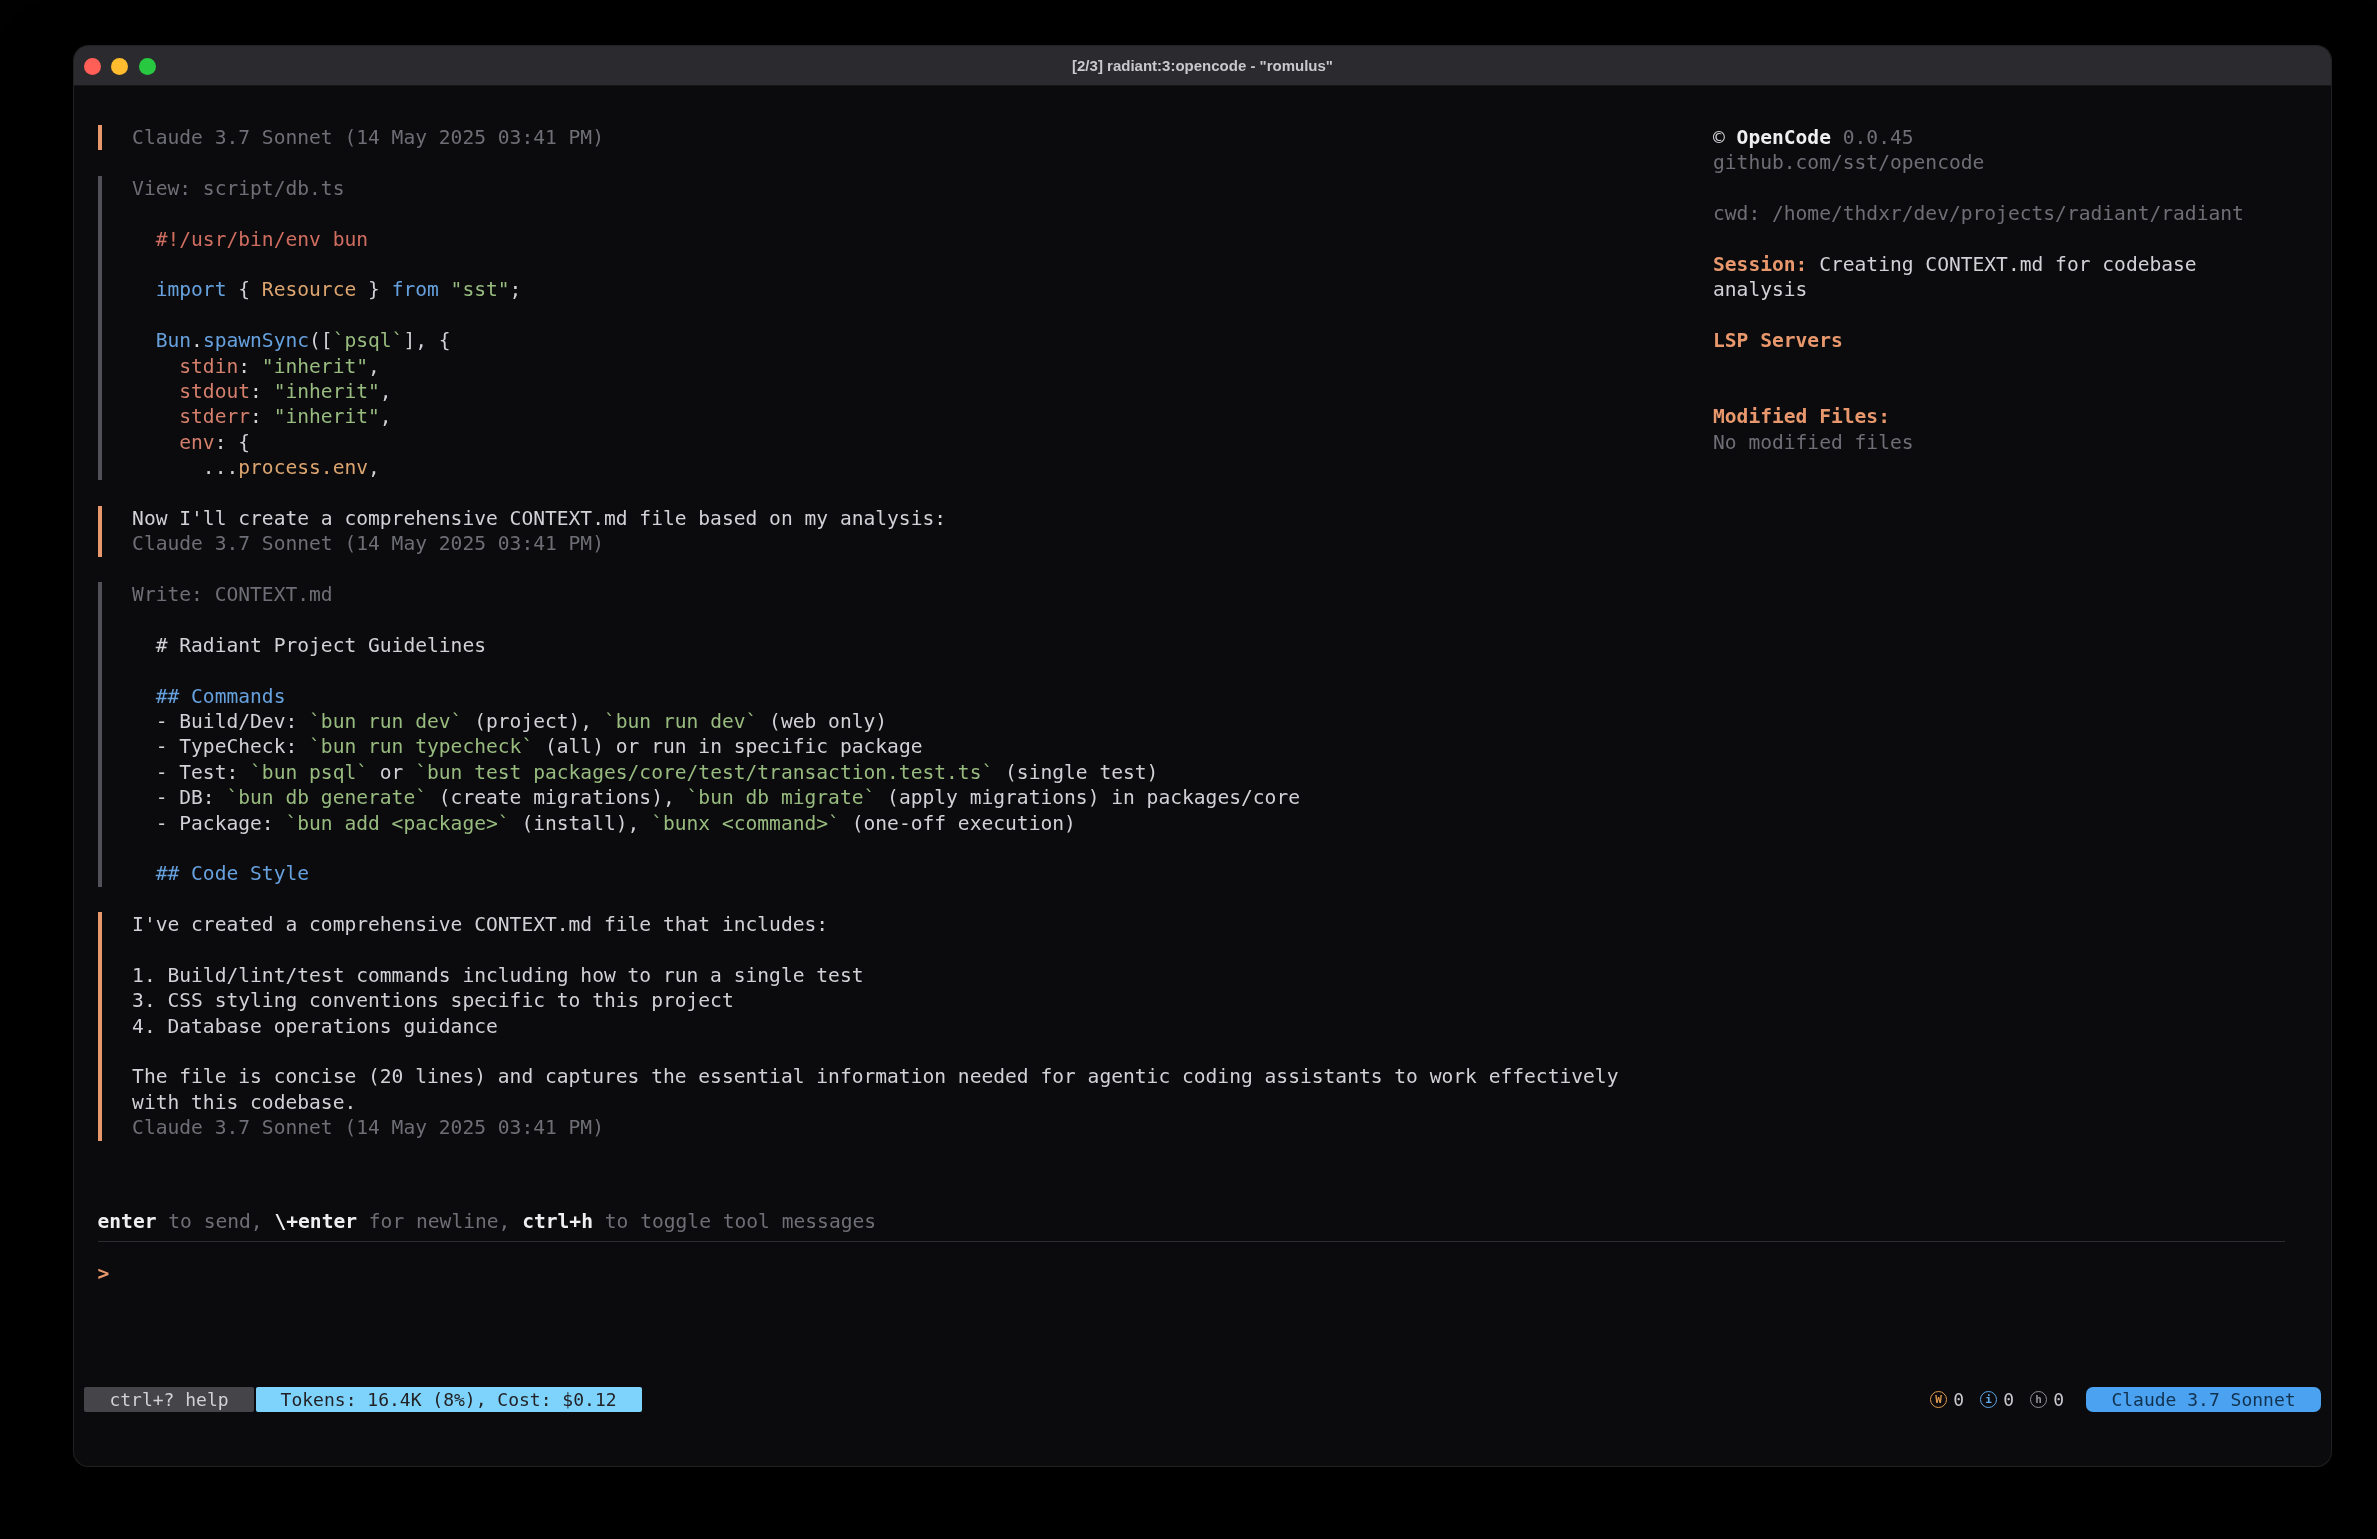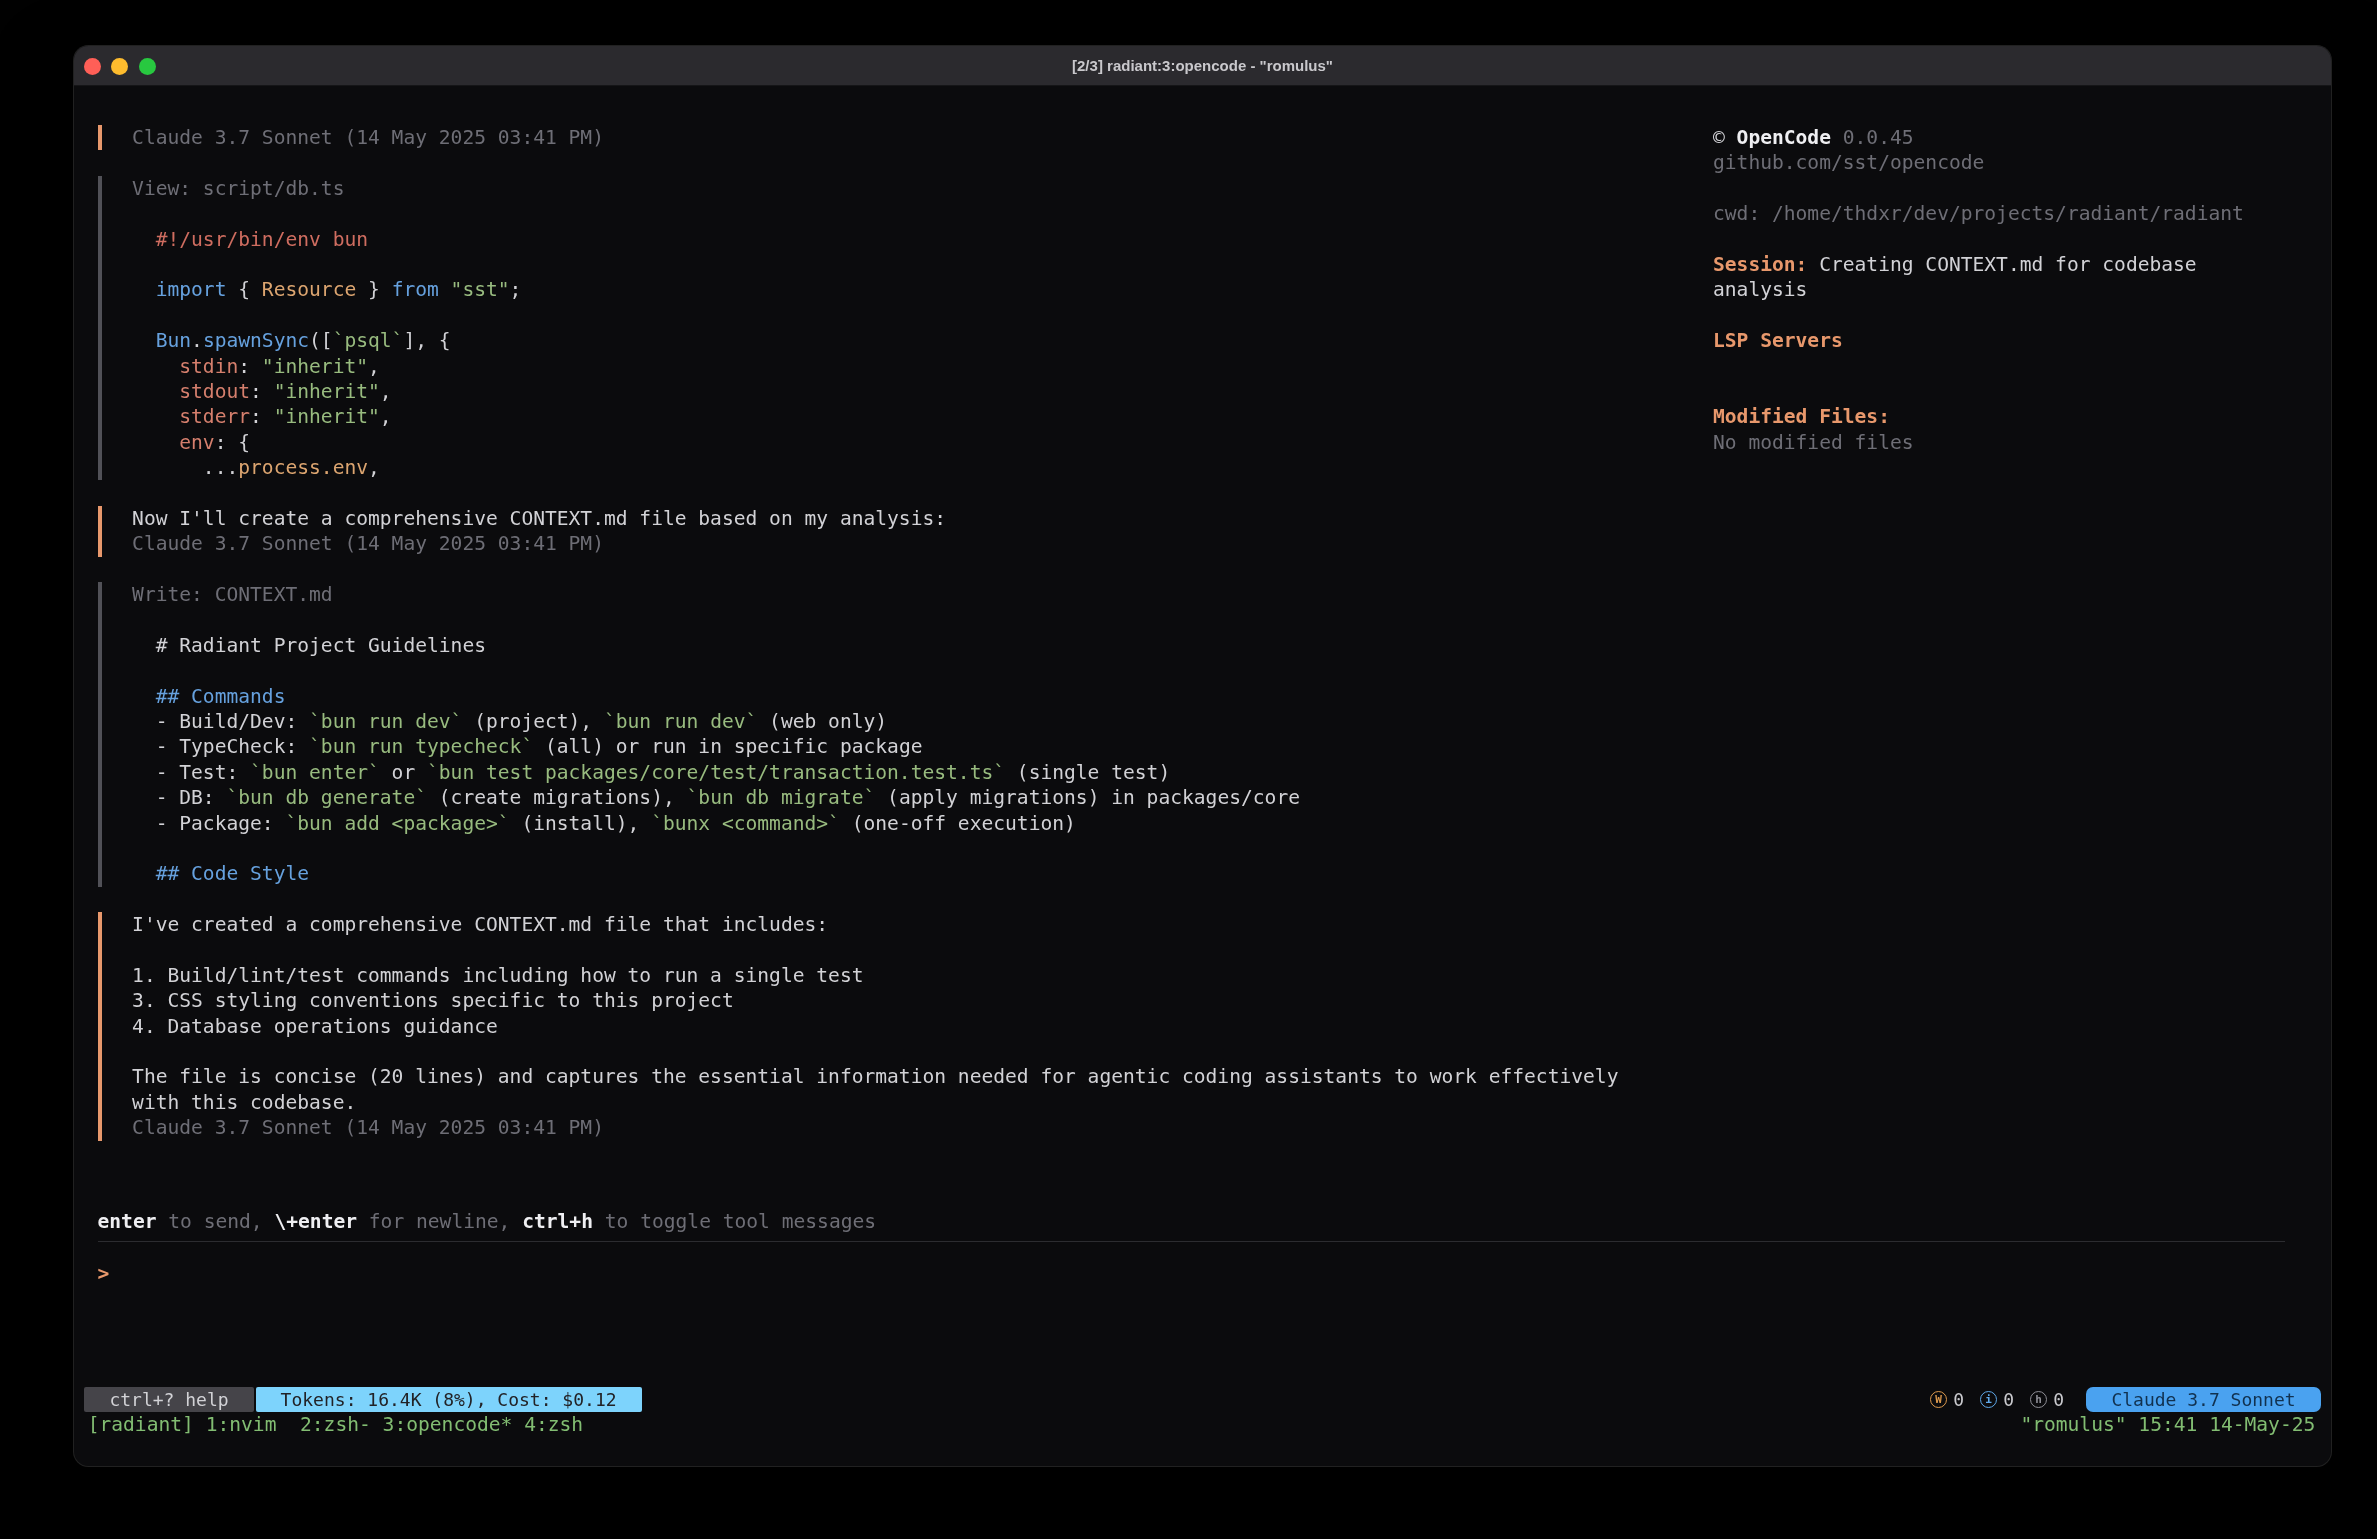--- a/index.html
+++ b/index.html
@@ -128,21 +128,21 @@
         <div class="block tool">
           <span class="bar"></span>
           <div class="lines">
             <div class="line"><span class="c-dim">Write: CONTEXT.md</span></div>
             <div class="line"></div>
             <div class="line"><span class="c-fg">  # Radiant Project Guidelines</span></div>
             <div class="line"></div>
             <div class="line"><span class="c-blue">  ## Commands</span></div>
             <div class="line"><span class="c-fg">  - Build/Dev: </span><span class="c-green">`bun run dev`</span><span class="c-fg"> (project), </span><span class="c-green">`bun run dev`</span><span class="c-fg"> (web only)</span></div>
             <div class="line"><span class="c-fg">  - TypeCheck: </span><span class="c-green">`bun run typecheck`</span><span class="c-fg"> (all) or run in specific package</span></div>
-            <div class="line"><span class="c-fg">  - Test: </span><span class="c-green">`bun enter`</span><span class="c-fg"> or </span><span class="c-green">`bun test packages/core/test/transaction.test.ts`</span><span class="c-fg"> (single test)</span></div>
+            <div class="line"><span class="c-fg">  - Test: </span><span class="c-green">`bun psql`</span><span class="c-fg"> or </span><span class="c-green">`bun test packages/core/test/transaction.test.ts`</span><span class="c-fg"> (single test)</span></div>
             <div class="line"><span class="c-fg">  - DB: </span><span class="c-green">`bun db generate`</span><span class="c-fg"> (create migrations), </span><span class="c-green">`bun db migrate`</span><span class="c-fg"> (apply migrations) in packages/core</span></div>
             <div class="line"><span class="c-fg">  - Package: </span><span class="c-green">`bun add &lt;package&gt;`</span><span class="c-fg"> (install), </span><span class="c-green">`bunx &lt;command&gt;`</span><span class="c-fg"> (one-off execution)</span></div>
             <div class="line"></div>
             <div class="line"><span class="c-blue">  ## Code Style</span></div>
           </div>
         </div>
         <div class="block message">
           <span class="bar"></span>
           <div class="lines">
             <div class="line"><span class="c-fg">I've created a comprehensive CONTEXT.md file that includes:</span></div>
@@ -198,20 +198,16 @@
             <span class="diag-count">0</span>
           </span>
           <span class="diag">
             <span class="diag-icon" style="color: rgb(143, 143, 150);">h</span>
             <span class="diag-count">0</span>
           </span>
         </span>
       <span class="chip model">Claude 3.7 Sonnet</span>
     </div>
 
-    <div class="tmuxbar">
-      <span class="tmux-left">[radiant] 1:nvim  2:zsh- 3:opencode* 4:zsh</span>
-      <span class="tmux-right">"romulus" 15:41 14-May-25</span>
-    </div>
 
   </div>
 </div>
 
 
 </body></html>

